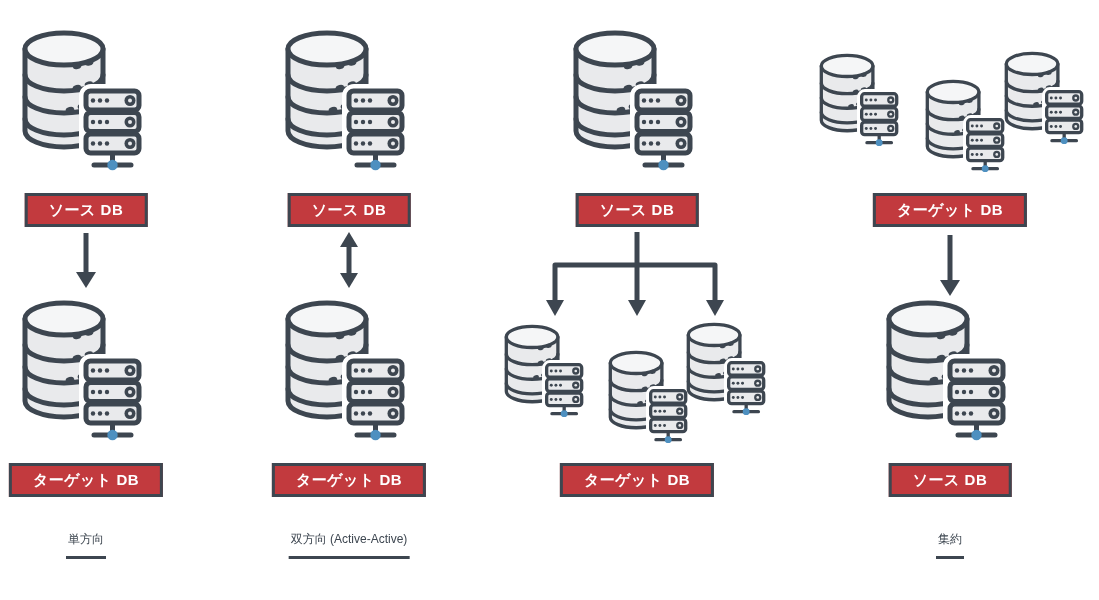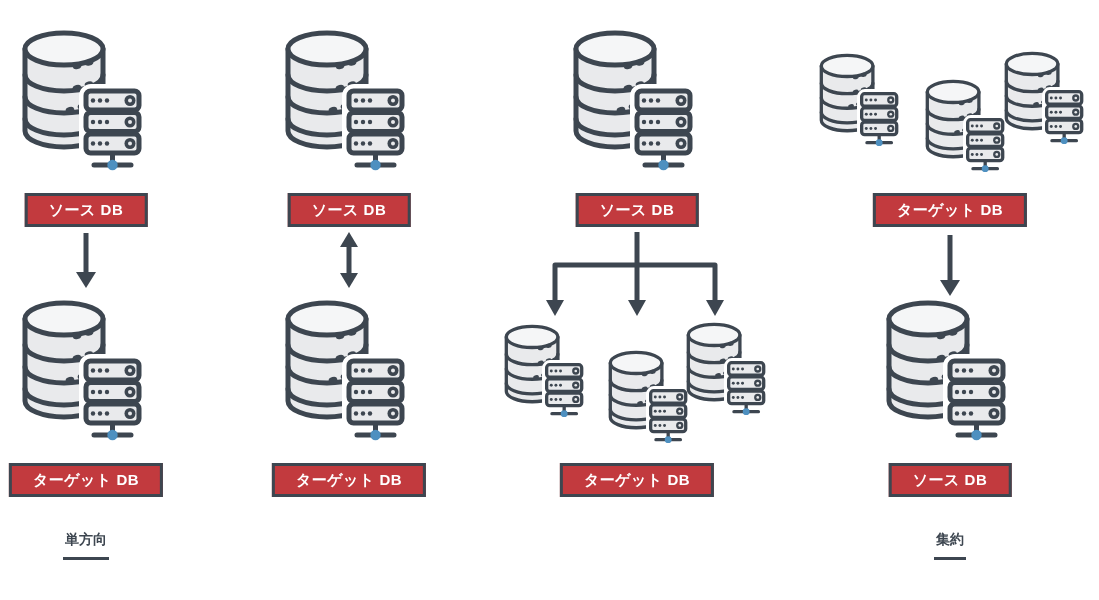--- a/index.html
+++ b/index.html
@@ -20,21 +20,21 @@
   .icon-sm{width:84px;height:98px;}
   .db-label{
     position:absolute;left:50%;transform:translateX(-50%);
     background:var(--accent-red);border:3px solid var(--outline-dark);
     color:var(--label-text);font-size:15px;font-weight:bold;line-height:28px;
     padding:0 21px;white-space:nowrap;letter-spacing:0.5px;text-align:center;
     box-sizing:content-box;
   }
   .caption{
     position:absolute;top:531px;left:50%;transform:translateX(-50%);
-    color:var(--outline-dark);font-size:14px;font-weight:bold;white-space:nowrap;
+    color:var(--outline-dark);font-size:12px;font-weight:normal;white-space:nowrap;
     border-bottom:3px solid var(--outline-dark);padding:0 2px 8px 2px;
   }
   .arrow{position:absolute;left:50%;transform:translateX(-50%);}
   
   .ln{stroke:var(--outline-dark);stroke-width:5;fill:none;stroke-linecap:round;stroke-linejoin:round;}
   .fill-db{fill:var(--db-fill);}
   .fill-db-top{fill:var(--db-top-fill);}
   .dk{fill:var(--outline-dark);stroke:none;}
   .lt{fill:var(--db-fill);stroke:none;}
   .halo{fill:var(--background);stroke:var(--background);stroke-width:6;}
@@ -121,20 +121,21 @@
     <div class="db-label" style="top:193px">ソース DB</div>
     <svg class="arrow" style="top:231px" width="24" height="58" viewBox="0 0 24 58">
       <polygon class="ahead" points="12,1 3,16 21,16"></polygon>
       <path class="astroke" d="M12 13 V45"></path>
       <polygon class="ahead" points="12,57 3,42 21,42"></polygon>
     </svg>
     <svg class="icon icon-big" style="left:74px;top:295px" viewBox="0 0 127 148">
         <use href="#dbsrv"></use>
       </svg>
     <div class="db-label" style="top:463px">ターゲット DB</div>
+    <div class="caption">双方向 (Active-Active)</div>
   </div>
 
   <div class="col" style="left:497px">
     <svg class="icon icon-big" style="left:74px;top:25px" viewBox="0 0 127 148">
         <use href="#dbsrv"></use>
       </svg>
     <div class="db-label" style="top:193px">ソース DB</div>
     <svg class="arrow" style="top:230px" width="190" height="88" viewBox="0 0 190 88">
       <path class="astroke" d="M95 2 V35"></path>
       <path class="astroke" d="M13 74 V35 H173 V74"></path>

